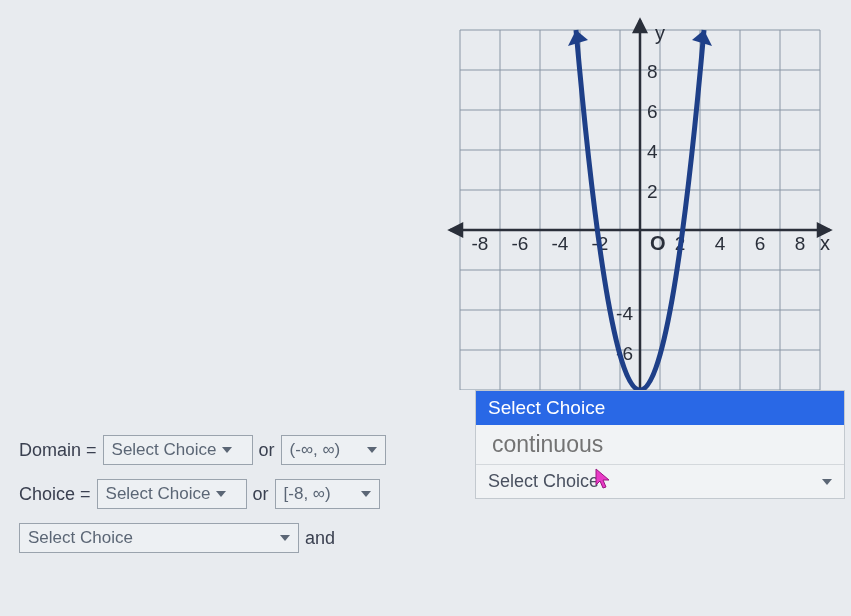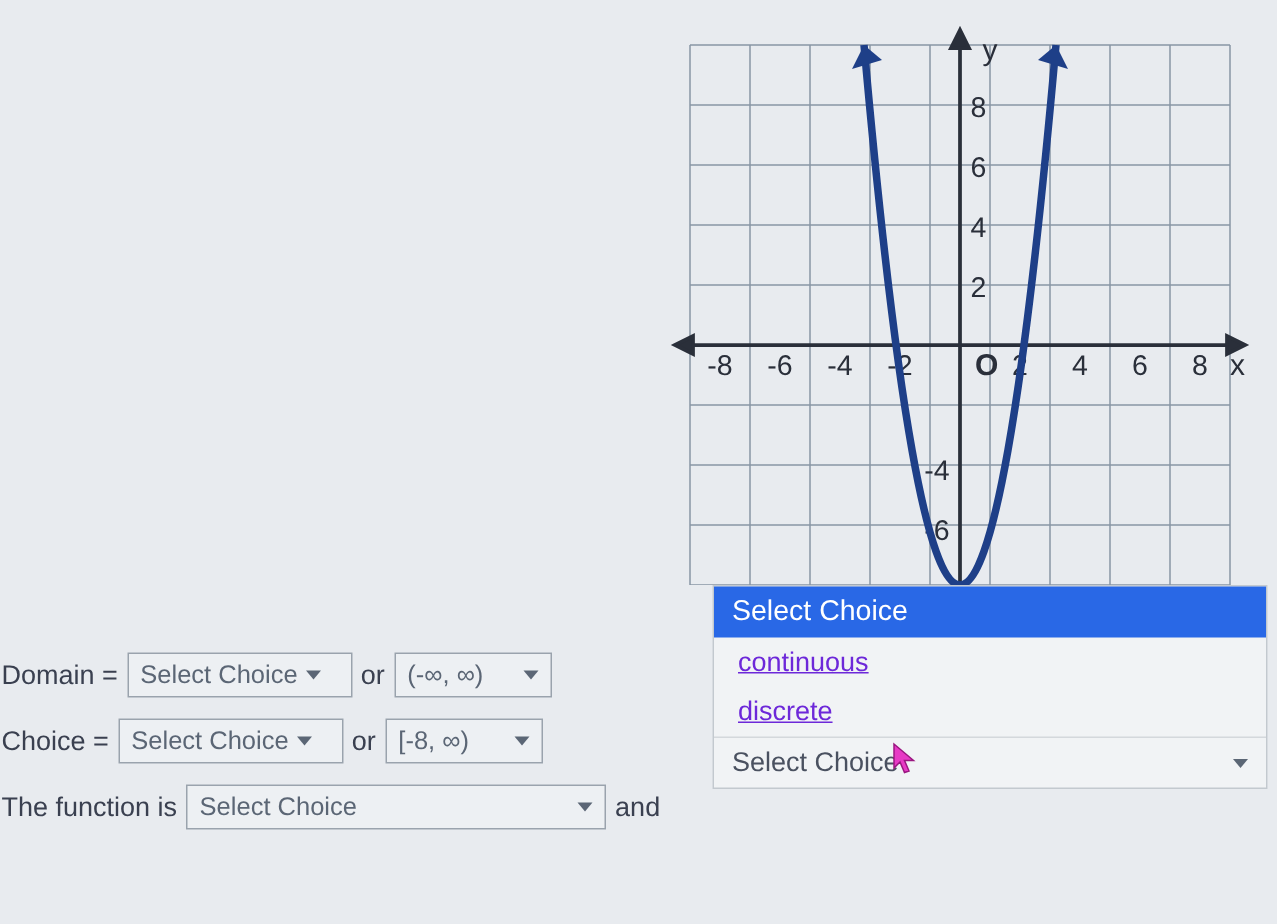--- a/index.html
+++ b/index.html
@@ -18,21 +18,21 @@
       width: 395px;
       height: 380px;
     }
     .graph-svg {
       width: 395px;
       height: 380px;
     }
     .question-area {
       position: absolute;
       top: 435px;
-      left: 1px;
+      left: 19px;
       width: 480px;
     }
     .row {
       display: flex;
       align-items: center;
       margin-bottom: 14px;
       gap: 6px;
       font-size: 18px;
       color: #3a4050;
     }
@@ -67,24 +67,23 @@
       z-index: 10;
     }
     .dropdown-header {
       background: #2968e6;
       color: #fff;
       padding: 6px 12px;
       font-size: 19px;
     }
     .dropdown-option {
       padding: 6px 16px;
-      font-size: 18px;
-      color: #6d28d9;
+      font-size: 23px;
+      color: #737373;
       cursor: pointer;
-      text-decoration: underline;
     }
     .dropdown-footer {
       padding: 6px 12px;
       font-size: 18px;
       color: #4a5160;
       display: flex;
       align-items: center;
       justify-content: space-between;
       border-top: 1px solid #d4d8dc;
       position: relative;
@@ -159,21 +158,20 @@
 
     <path d="M 136 20 Q 200 740 264 20" stroke="#1e3f88" stroke-width="5" fill="none"></path>
     <polygon points="136,20 128,36 148,30" fill="#1e3f88"></polygon>
     <polygon points="264,20 252,30 272,36" fill="#1e3f88"></polygon>
   </svg>
 </div>
 
 <div class="dropdown-popup">
   <div class="dropdown-header">Select Choice</div>
   <div class="dropdown-option">continuous</div>
-  <div class="dropdown-option">discrete</div>
   <div class="dropdown-footer">
     <span>Select Choice</span>
     <span class="chevron"></span>
     <span class="cursor">
       <svg width="18" height="22" viewBox="0 0 18 22">
         <path d="M2 2 L2 18 L6 14 L9 21 L12 20 L9 13 L15 13 Z" fill="#e73ac5" stroke="#9a1780" stroke-width="1"></path>
       </svg>
     </span>
   </div>
 </div>
@@ -199,20 +197,19 @@
       <span class="chevron"></span>
     </div>
     <span class="label">or</span>
     <div class="select-box narrow">
       <span>[-8, ∞)</span>
       <span class="chevron"></span>
     </div>
   </div>
 
   <div class="row">
-    <span class="label">The function is</span>
     <div class="select-box xwide">
       <span>Select Choice</span>
       <span class="chevron"></span>
     </div>
     <span class="label">and</span>
   </div>
 </div>
 
 </body></html>

